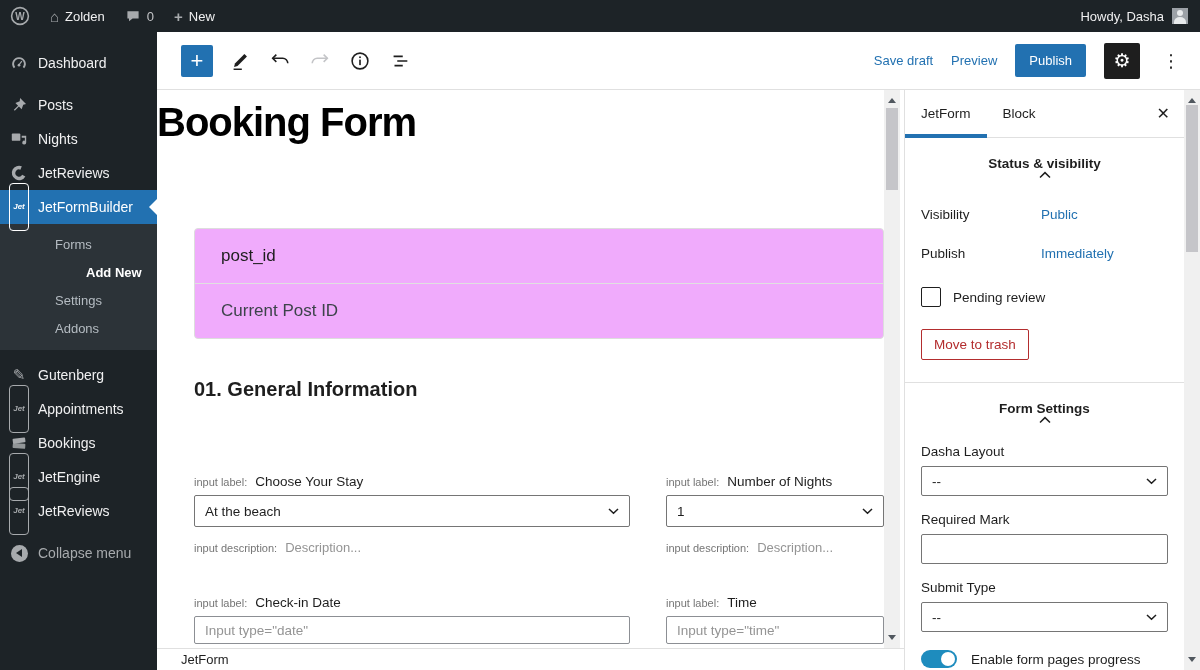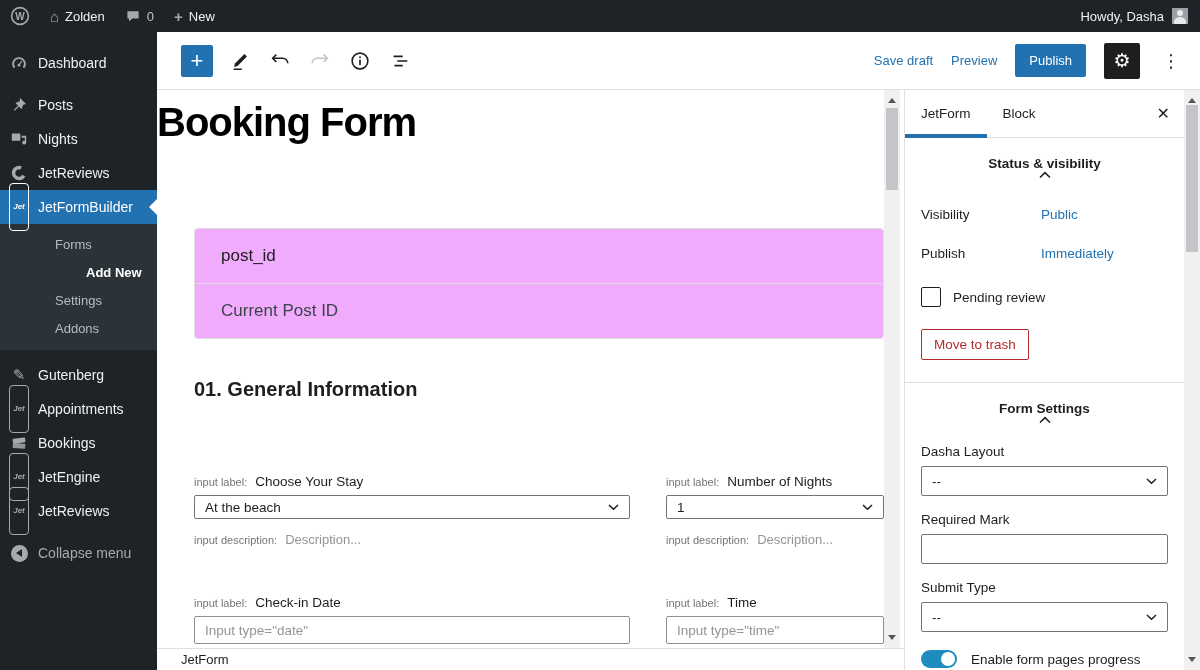--- a/index.html
+++ b/index.html
@@ -76,21 +76,21 @@
   .post-card { position:absolute; left:39px; top:138px; width:690px;
     border:1px solid #ddd; border-radius:4px; background:#f0abfc; }
   .post-card-row { padding:17px 26px; font-size:17px; color:#1e1e1e; }
   .post-card-row + .post-card-row { border-top:1px solid #e0e0e0; color:#3c434a; }
   .section-heading { position:absolute; left:39px; top:288px; font-size:20px;
     font-weight:bold; color:#1e1e1e; }
   .field-block { position:absolute; }
   .fb-label { display:flex; align-items:baseline; gap:8px; height:16px; }
   .fb-prefix { font-size:11px; color:#757575; white-space:nowrap; }
   .fb-name { font-size:13.5px; color:#1e1e1e; }
-  .fb-select { margin-top:5px; height:24px; border:1px solid #757575; border-radius:2px;
+  .fb-select { margin-top:5px; height:32px; border:1px solid #757575; border-radius:2px;
     display:flex; align-items:center; justify-content:space-between; padding:0 10px;
     font-size:13.5px; color:#1e1e1e; background:#fff; cursor:pointer; }
   .fb-input { margin-top:5px; height:28px; width:100%; border:1px solid #8c8f94;
     border-radius:2px; padding:0 10px; font-size:13.5px; color:#1e1e1e;
     font-family:inherit; background:#fff; }
   .fb-input::placeholder { color:#949494; opacity:1; }
   .fb-desc { margin-top:13px; display:flex; align-items:baseline; gap:8px; }
   .fb-desc .desc-text { font-size:13px; color:#949494; }
   .chev { flex:0 0 auto; }
 

